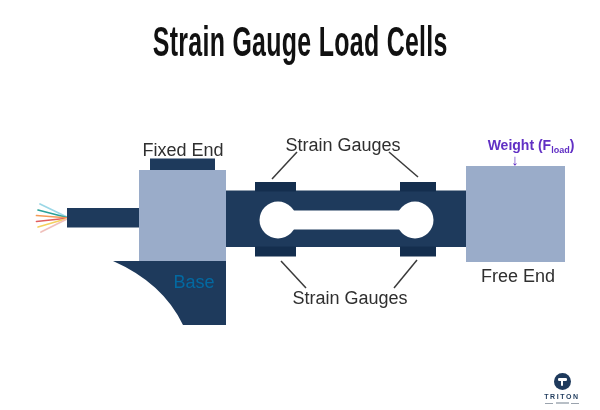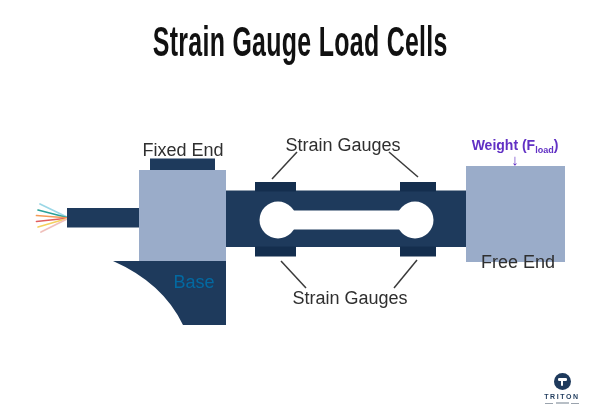--- a/index.html
+++ b/index.html
@@ -41,20 +41,21 @@
     font-size:18px;
     color:var(--ink);
     white-space:nowrap;
   }
   .centered{transform:translateX(-50%);}
   .lbl-base{color:#0369a1;}
   .lbl-weight{
     color:var(--purple);
     font-weight:700;
     font-size:14px;
+    margin-left:16px;
   }
   .lbl-weight .sub{
     font-size:9px;
     vertical-align:-3px;
     font-weight:700;
   }
   .arrow-down{
     position:absolute;
     color:var(--purple);
     font-weight:700;
@@ -150,21 +151,21 @@
   <div class="lbl centered" style="left:343px;top:135px;">Strain Gauges</div>
 
   <div class="lbl centered lbl-base" style="left:194px;top:272px;">Base</div>
 
   <div class="lbl centered" style="left:350px;top:288px;">Strain Gauges</div>
 
   <div class="lbl centered lbl-weight" style="left:515px;top:137px;"><span>Weight (F</span><span class="sub">load</span><span>)</span></div>
 
   <div class="arrow-down centered" style="left:515px;top:152px;">↓</div>
 
-  <div class="lbl centered" style="left:518px;top:252px;text-align:center;">Free End</div>
+  <div class="lbl centered" style="left:518px;top:266px;text-align:center;">Free End</div>
 
   <div class="logo">
     <div class="logo-badge">
       <span class="t-bar"></span>
       <span class="t-stem"></span>
     </div>
     <div class="logo-name">TRITON</div>
     <div class="logo-tagline">
       <i></i>
         <b></b>

